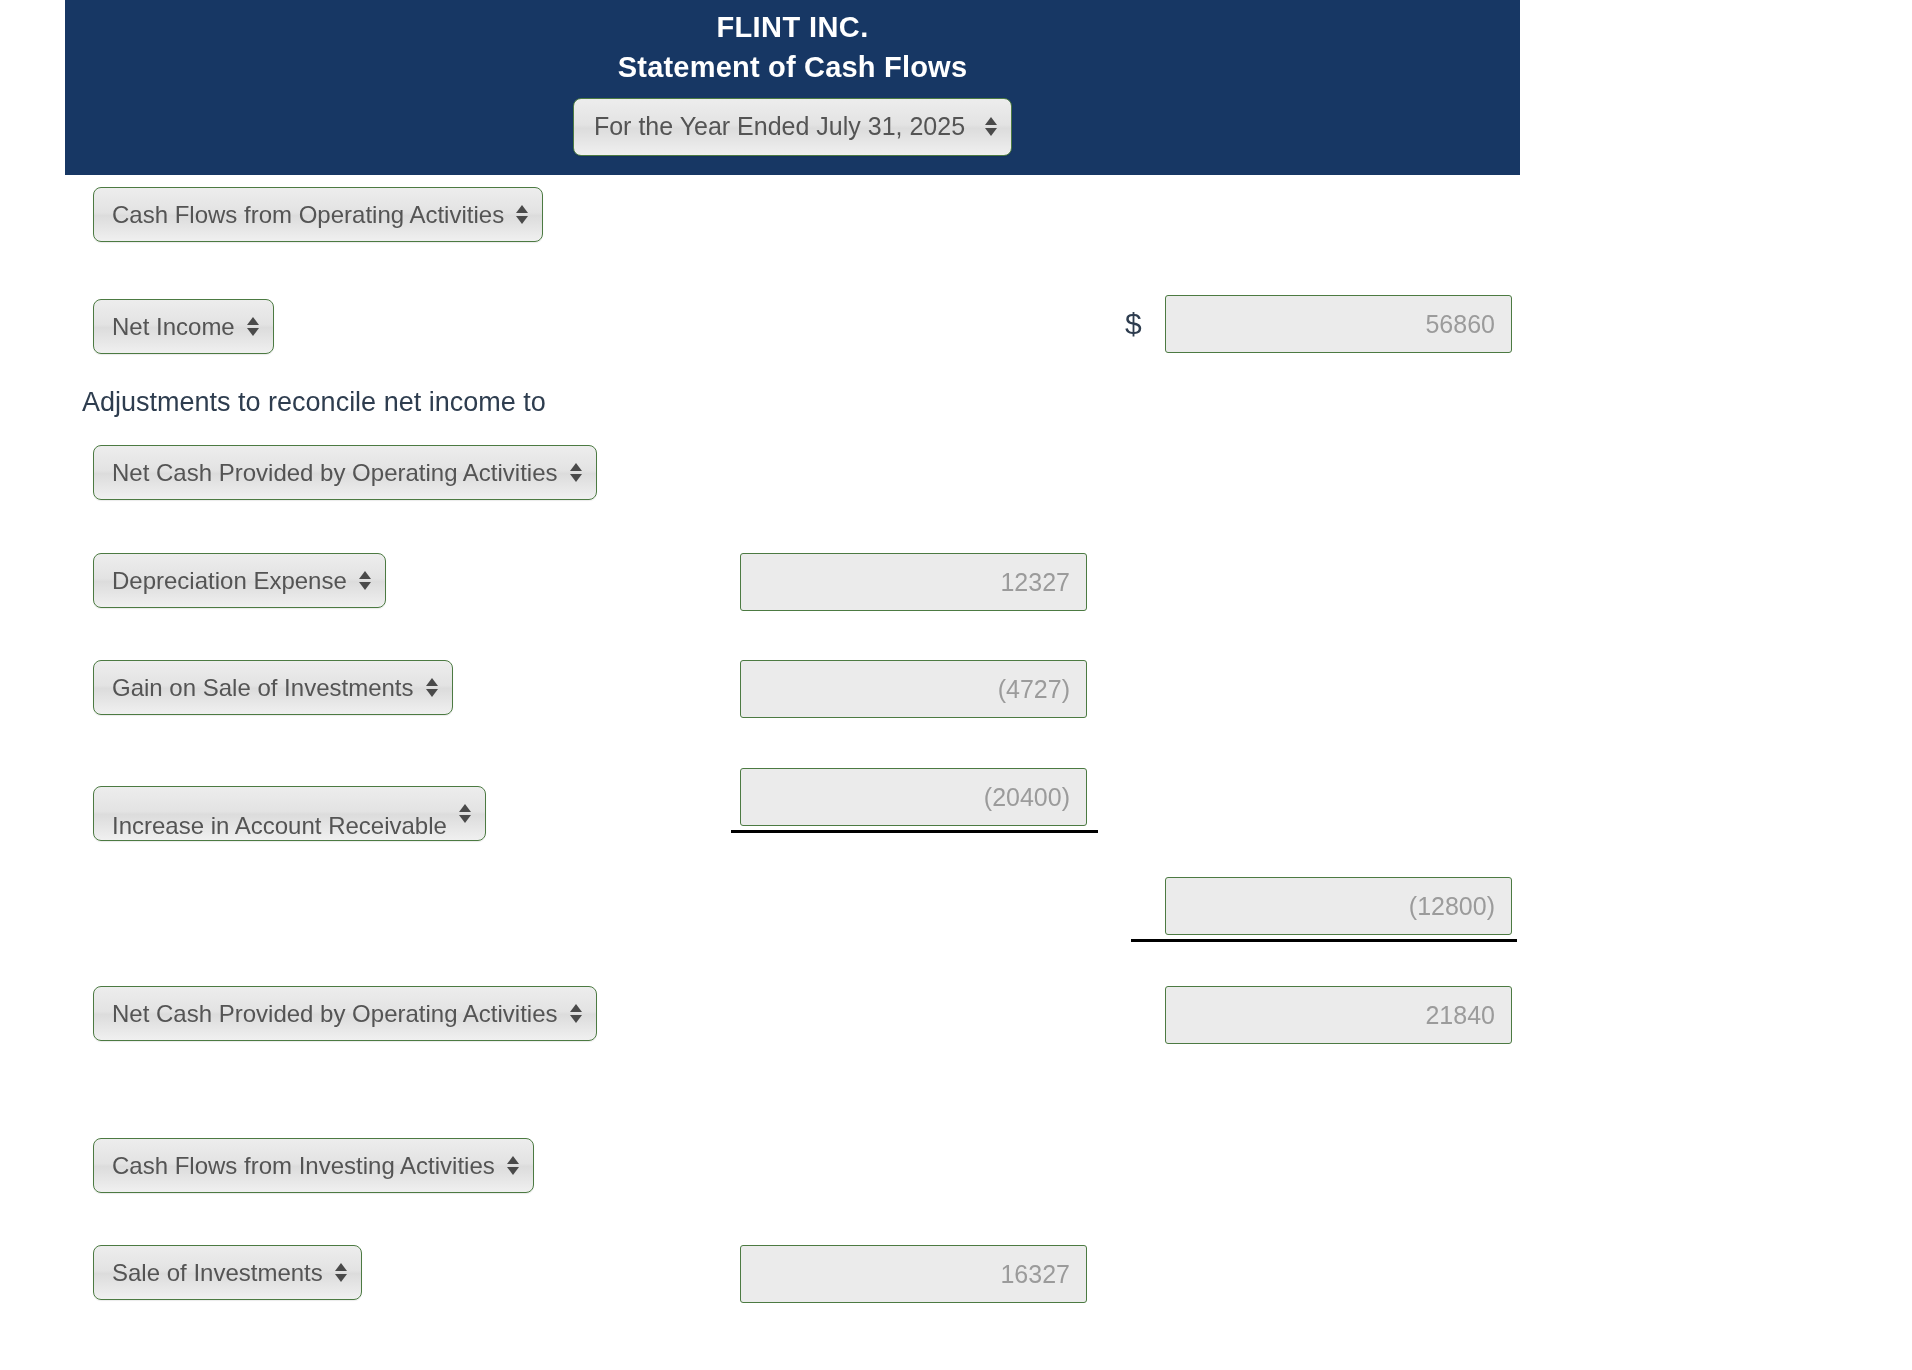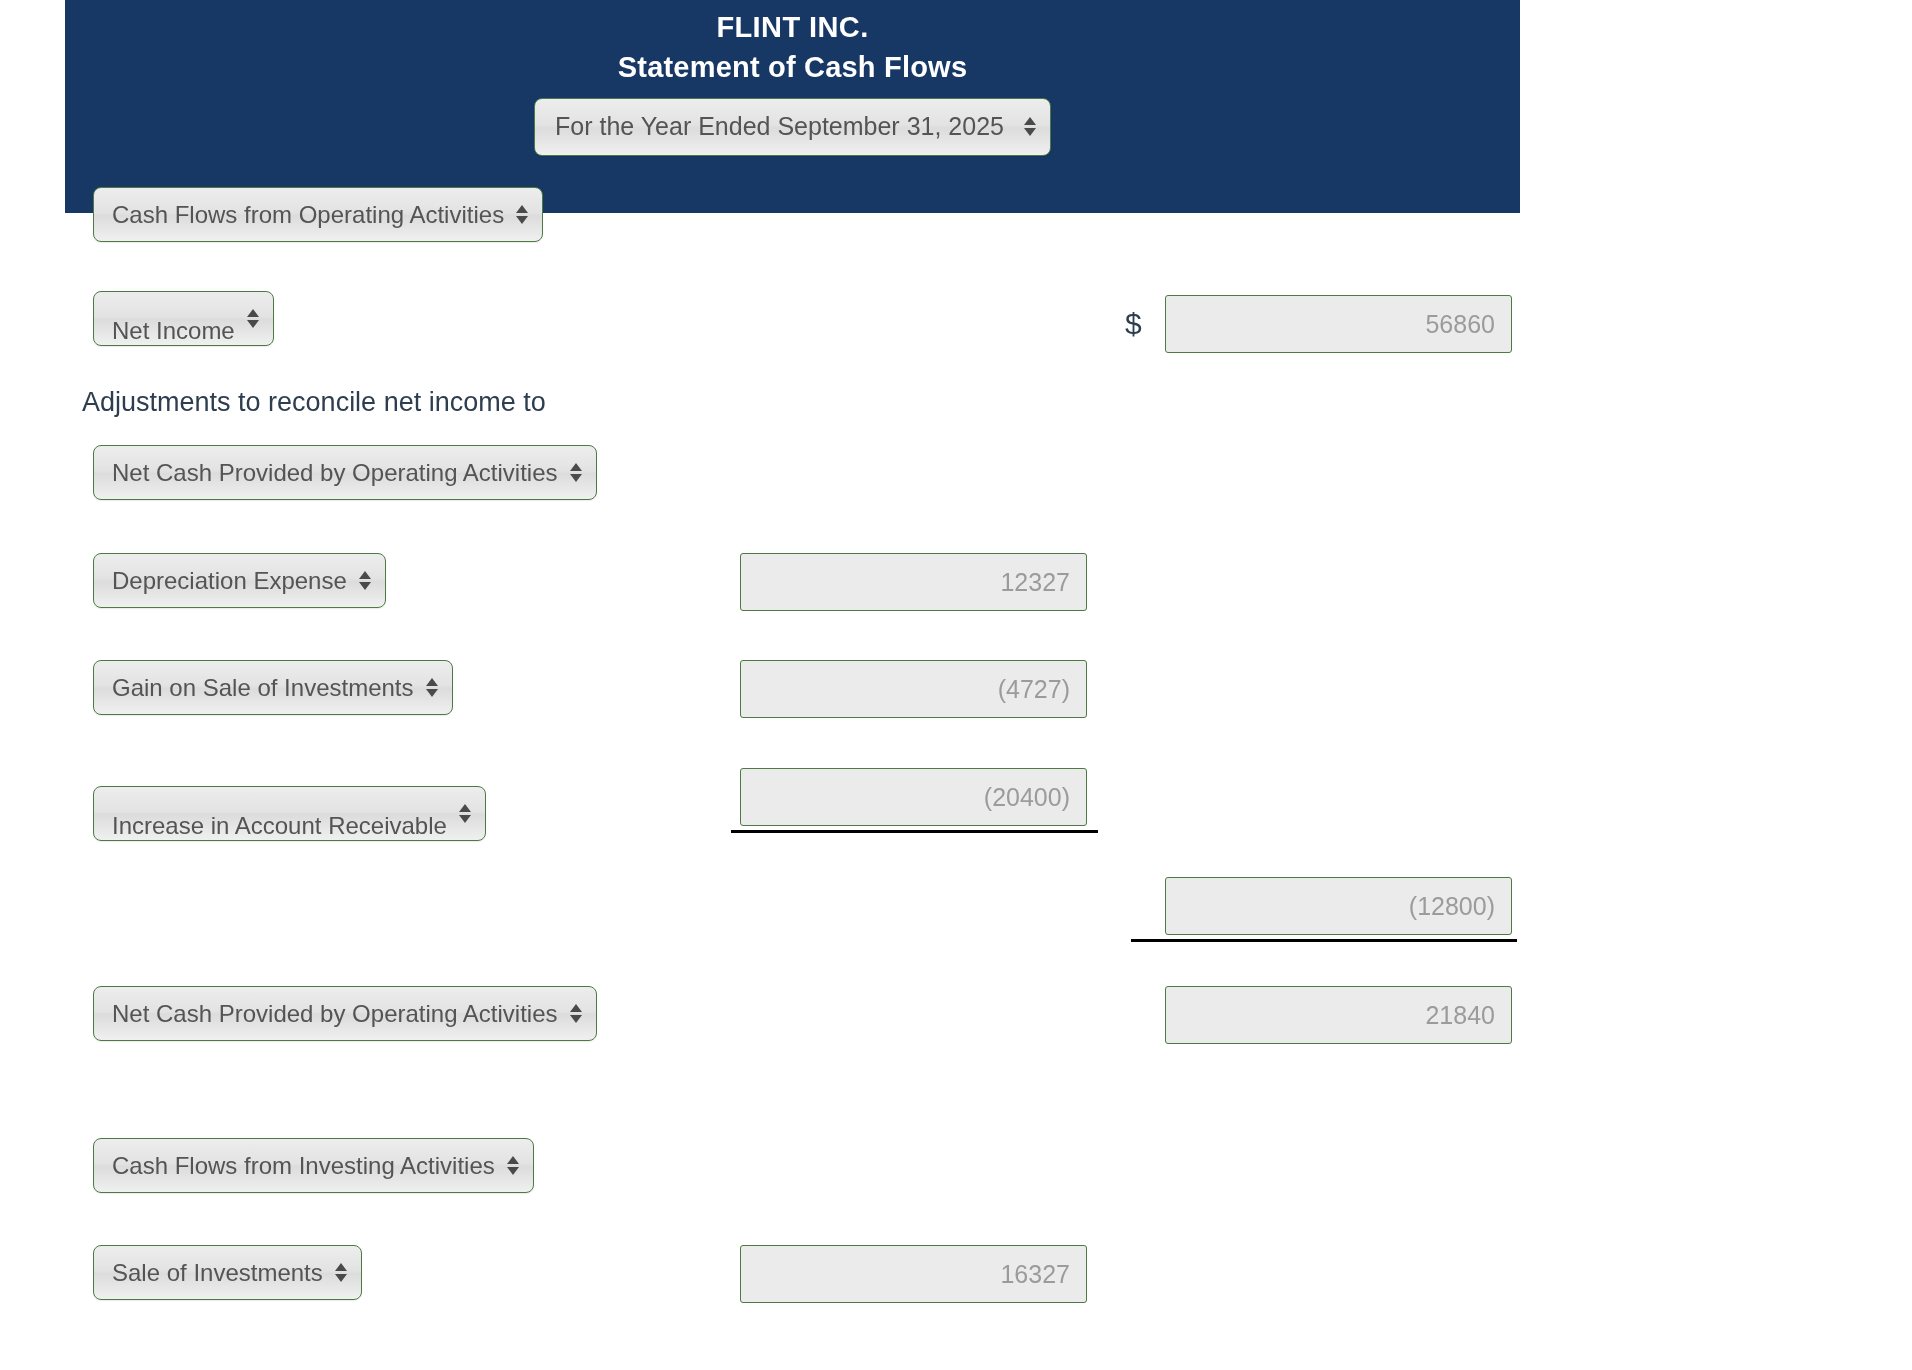--- a/index.html
+++ b/index.html
@@ -19,21 +19,21 @@
     height: 1370px;
     background: #ffffff;
   }
 
   
   .stmt-header {
     position: absolute;
     left: 65px;
     top: 0;
     width: 1455px;
-    height: 213px;
+    height: 175px;
     background: #173764;
     text-align: center;
     padding-top: 2px;
   }
   .stmt-company {
     color: #ffffff;
     font-size: 29px;
     font-weight: bold;
     letter-spacing: 0.4px;
     line-height: 1.32;
@@ -153,21 +153,21 @@
 </head>
 <body>
 
 <div class="page">
 
   <div class="stmt-header">
     <div class="stmt-company">FLINT INC.</div>
     <div class="stmt-title">Statement of Cash Flows</div>
     <div class="period-wrap">
       <div class="sel sel-period">
-        <span class="sel-label">For the Year Ended September 31, 2025</span>
+        <span class="sel-label">For the Year Ended July 31, 2025</span>
         <span class="spin">
             <i class="up"></i>
             <i class="down"></i>
           </span>
       </div>
     </div>
   </div>
 
   <div class="body">
 
@@ -175,21 +175,21 @@
       <div class="cell-sel sel" style="top:12px;">
         <span class="sel-label">Cash Flows from Operating Activities</span>
         <span class="spin">
             <i class="up"></i>
             <i class="down"></i>
           </span>
       </div>
     </div>
 
     <div class="row">
-      <div class="cell-sel sel" style="top:116px;align-items:flex-end;">
+      <div class="cell-sel sel" style="top:124px;">
         <span class="sel-label">Net Income</span>
         <span class="spin">
             <i class="up"></i>
             <i class="down"></i>
           </span>
       </div>
       <div class="dollar" style="top:120px;">$</div>
       <div class="amt amt-right" style="top:120px;">56860</div>
     </div>
 

